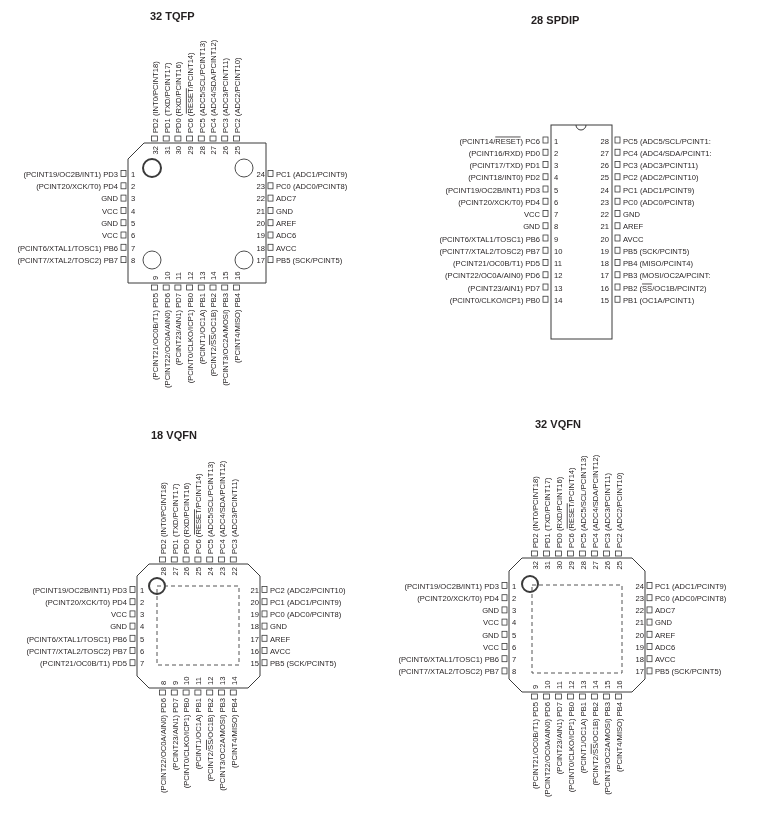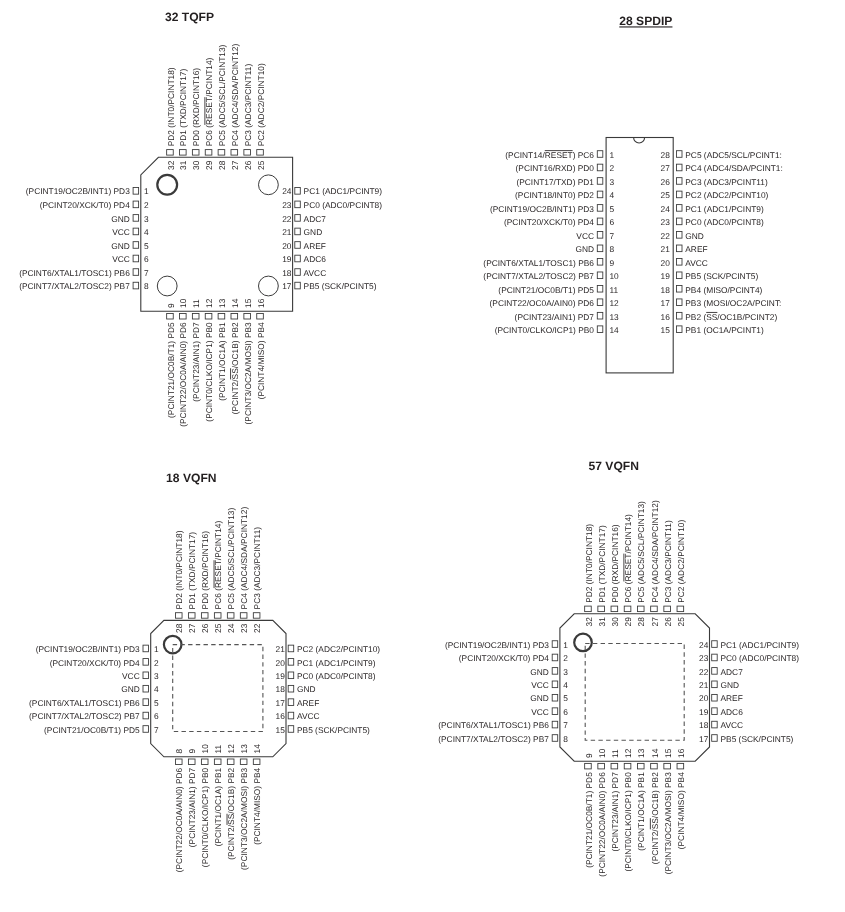--- a/index.html
+++ b/index.html
@@ -7,23 +7,23 @@
          font-family: "Liberation Sans", sans-serif; color: #231f20; }
   .pkg-title { position: absolute; font-family: "Liberation Sans", sans-serif;
                font-weight: bold; font-size: 11px; color: #231f20; white-space: nowrap; }
   svg { position: absolute; left: 0; top: 0; overflow: visible; }
   svg text { font-family: "Liberation Sans", sans-serif; font-size: 7.6px; fill: #231f20; }
 </style>
 </head>
 <body>
 
 <div class="pkg-title" style="left:150px;top:10px;">32 TQFP</div>
-<div class="pkg-title" style="left:563px;top:14px;text-decoration:underline;">28 SPDIP</div>
+<div class="pkg-title" style="left:531px;top:14px;">28 SPDIP</div>
 <div class="pkg-title" style="left:151px;top:429px;">18 VQFN</div>
-<div class="pkg-title" style="left:535px;top:418px;">57 VQFN</div>
+<div class="pkg-title" style="left:535px;top:418px;">32 VQFN</div>
 
 <svg id="canvas" width="768" height="829" viewBox="0 0 768 829" xmlns="http://www.w3.org/2000/svg">
     <g>
       <path d="M 144 143 L 266 143 L 266 283 L 128 283 L 128 159 Z" fill="none" stroke="#3a3a3a" stroke-width="1"></path>
       <circle cx="152" cy="168" r="9" fill="none" stroke="#3a3a3a" stroke-width="2"></circle>
       <circle cx="244" cy="168" r="9" fill="none" stroke="#3a3a3a" stroke-width="0.9"></circle>
       <circle cx="152" cy="260" r="9" fill="none" stroke="#3a3a3a" stroke-width="0.9"></circle>
       <circle cx="244" cy="260" r="9" fill="none" stroke="#3a3a3a" stroke-width="0.9"></circle>
       <g>
         <rect x="121" y="170.5" width="5" height="6" fill="none" stroke="#3a3a3a" stroke-width="0.8"></rect>

